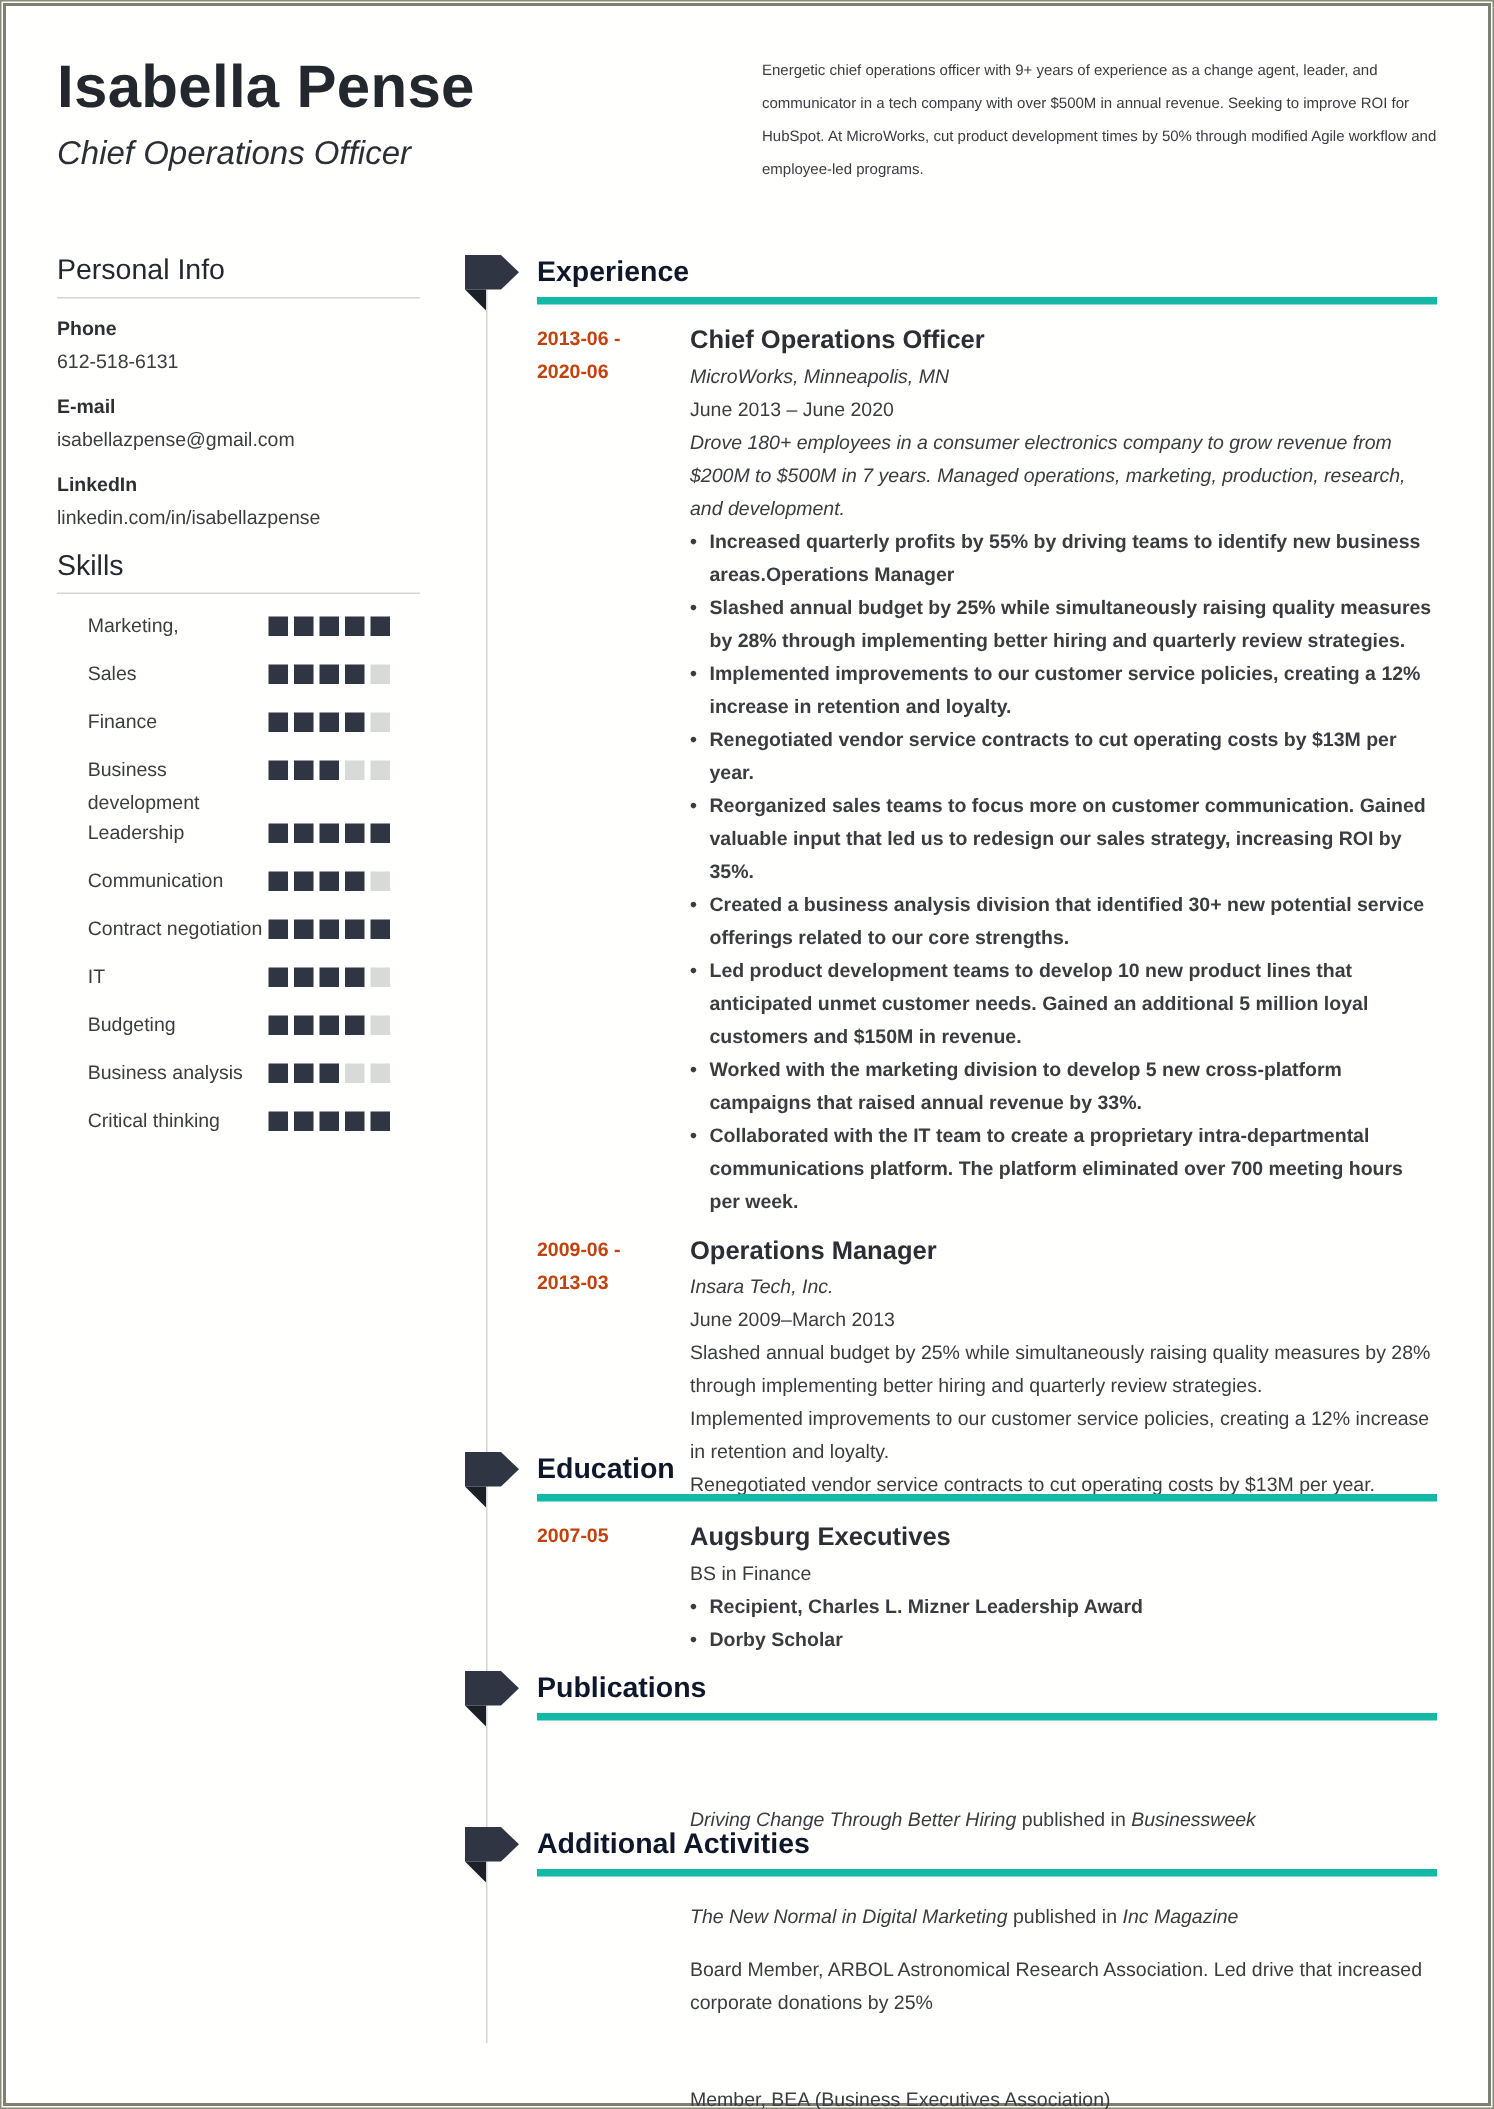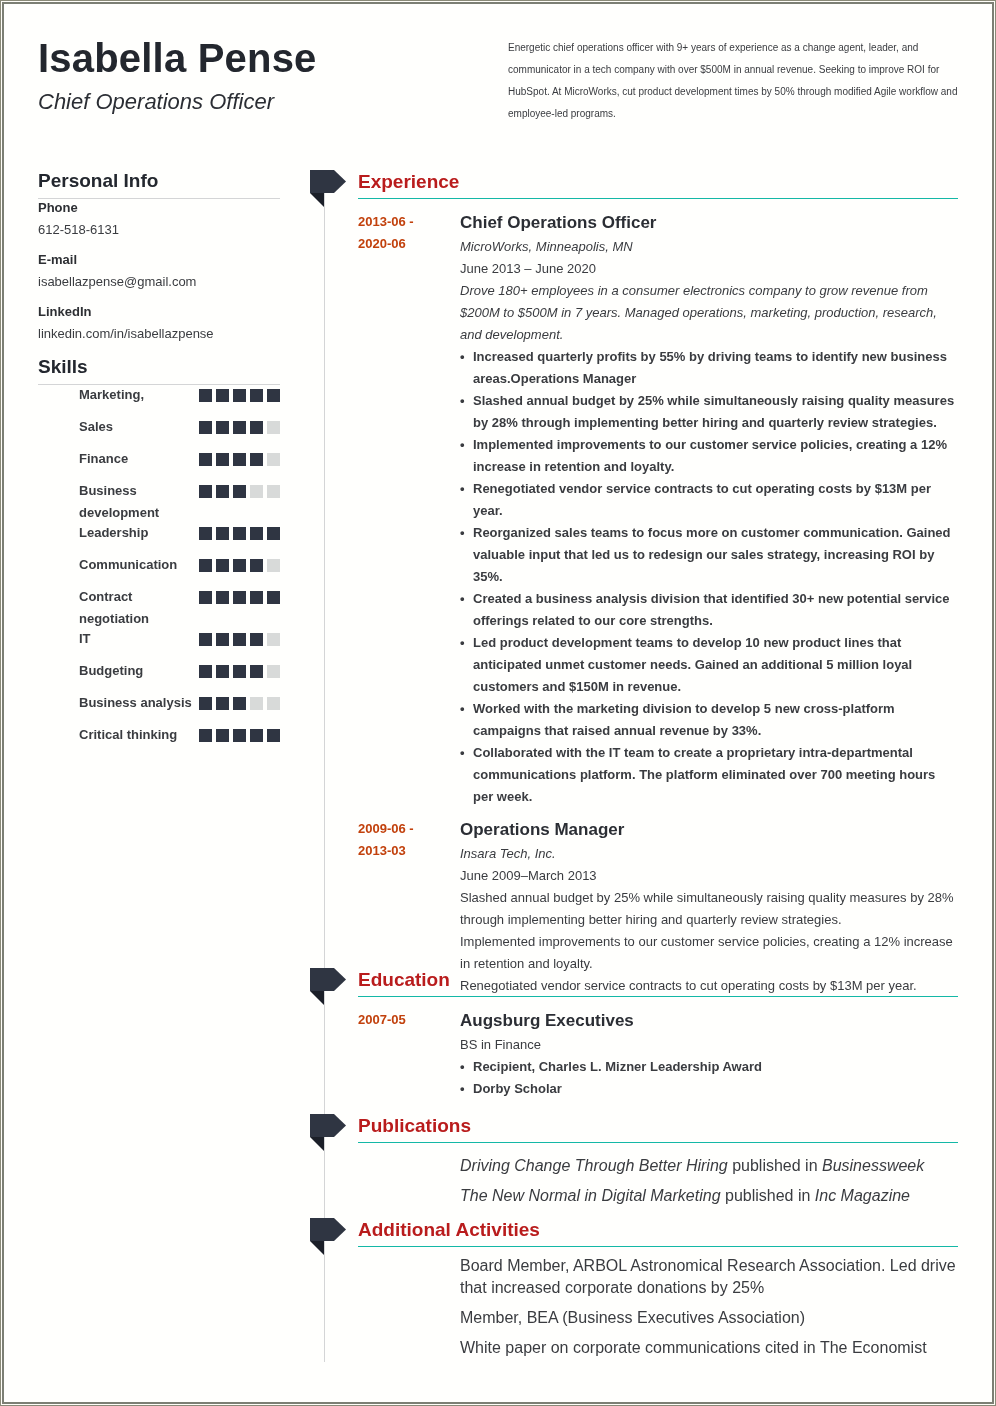--- a/index.html
+++ b/index.html
@@ -7,45 +7,45 @@
     body { font-family: "Liberation Sans", sans-serif; color: #2d2f33; position: relative; overflow: hidden; }
     .frame-outer { position: absolute; left: 0; top: 0; width: 996px; height: 1406px; border: 1px solid #8a8a78; }
     .frame-inner { position: absolute; left: 2px; top: 2px; width: 992px; height: 1402px; border: 2px solid #7c7f74; background: #fffffd; }
     .page { position: absolute; left: 0; top: 0; width: 996px; height: 1146px; }
 
     .name { position: absolute; left: 38px; top: 36px; font-size: 40px; font-weight: bold; color: #23272e; letter-spacing: 0.2px; }
     .title { position: absolute; left: 38px; top: 89px; font-size: 22px; font-style: italic; color: #2b2e34; }
     .summary { position: absolute; left: 508px; top: 37px; width: 452px; font-size: 10px; line-height: 22px; color: #3a3c40; }
 
     .left { position: absolute; left: 38px; top: 170px; width: 242px; }
-    .sec-title-left { font-size: 19px; font-weight: bold; color: #23272e; padding-bottom: 6px; border-bottom: 1px solid #d4d5d6; margin-bottom: 1px; }
+    .sec-title-left { font-size: 19px; font-weight: normal; color: #23272e; padding-bottom: 6px; border-bottom: 1px solid #d4d5d6; margin-bottom: 12px; }
     .info-label { font-size: 13px; font-weight: bold; color: #2d2f33; line-height: 16px; }
     .info-value { font-size: 13px; color: #3a3c40; line-height: 16px; margin-top: 6px; margin-bottom: 14px; }
     .skills-title { margin-top: 12px; }
-    .skill-row { position: relative; display: flex; justify-content: flex-end; align-items: flex-start; min-height: 32px; font-weight: bold; }
+    .skill-row { position: relative; display: flex; justify-content: center; align-items: flex-start; min-height: 32px; }
     .skill-name { font-size: 13px; color: #3a3c40; line-height: 22px; width: 120px; margin-top: -2px; }
     .skill-dots { display: flex; gap: 4px; padding-top: 3px; }
     .dot { width: 13px; height: 13px; background: #2f3542; }
     .dot.empty { background: #d8dad9; }
 
     .timeline-line { position: absolute; left: 324px; top: 193px; width: 1px; height: 1169px; background: #d4d5d6; }
     .marker { position: absolute; left: 310px; width: 36px; height: 37px; }
     .marker svg { display: block; }
 
     .sec { position: absolute; left: 358px; width: 600px; }
-    .sec-title { font-size: 19px; font-weight: bold; color: #b91c1c; padding-bottom: 5px; border-bottom: 1px solid #14b8a6; }
+    .sec-title { font-size: 19px; font-weight: bold; color: #0f172a; padding-bottom: 5px; border-bottom: 5px solid #14b8a6; }
     .entry { position: relative; margin-top: 12px; }
     .date { position: absolute; left: 0; top: 0; width: 90px; font-size: 13px; font-weight: bold; color: #c2410c; line-height: 22px; }
     .entry-body { margin-left: 102px; font-size: 13px; line-height: 22px; color: #3a3c40; }
     .entry-title { font-size: 17px; font-weight: bold; color: #2b2e34; line-height: 24px; margin-bottom: 1px; }
     .italic { font-style: italic; }
     ul.bullets { list-style: none; font-weight: bold; }
     ul.bullets li { position: relative; padding-left: 13px; }
     ul.bullets li::before { content: "•"; position: absolute; left: 0; top: 0; color: #3a3c40; }
-    .plain-item { margin-left: 102px; font-size: 16px; line-height: 22px; color: #3a3c40; margin-bottom: 8px; }
+    .plain-item { margin-left: 102px; font-size: 13px; line-height: 22px; color: #3a3c40; margin-bottom: 8px; margin-top: 43px; }
   </style>
 </head>
 <body>
 
 <div class="frame-outer"></div>
 <div class="frame-inner"></div>
 
 <div class="page">
   <div class="name">Isabella Pense</div>
   <div class="title">Chief Operations Officer</div>

